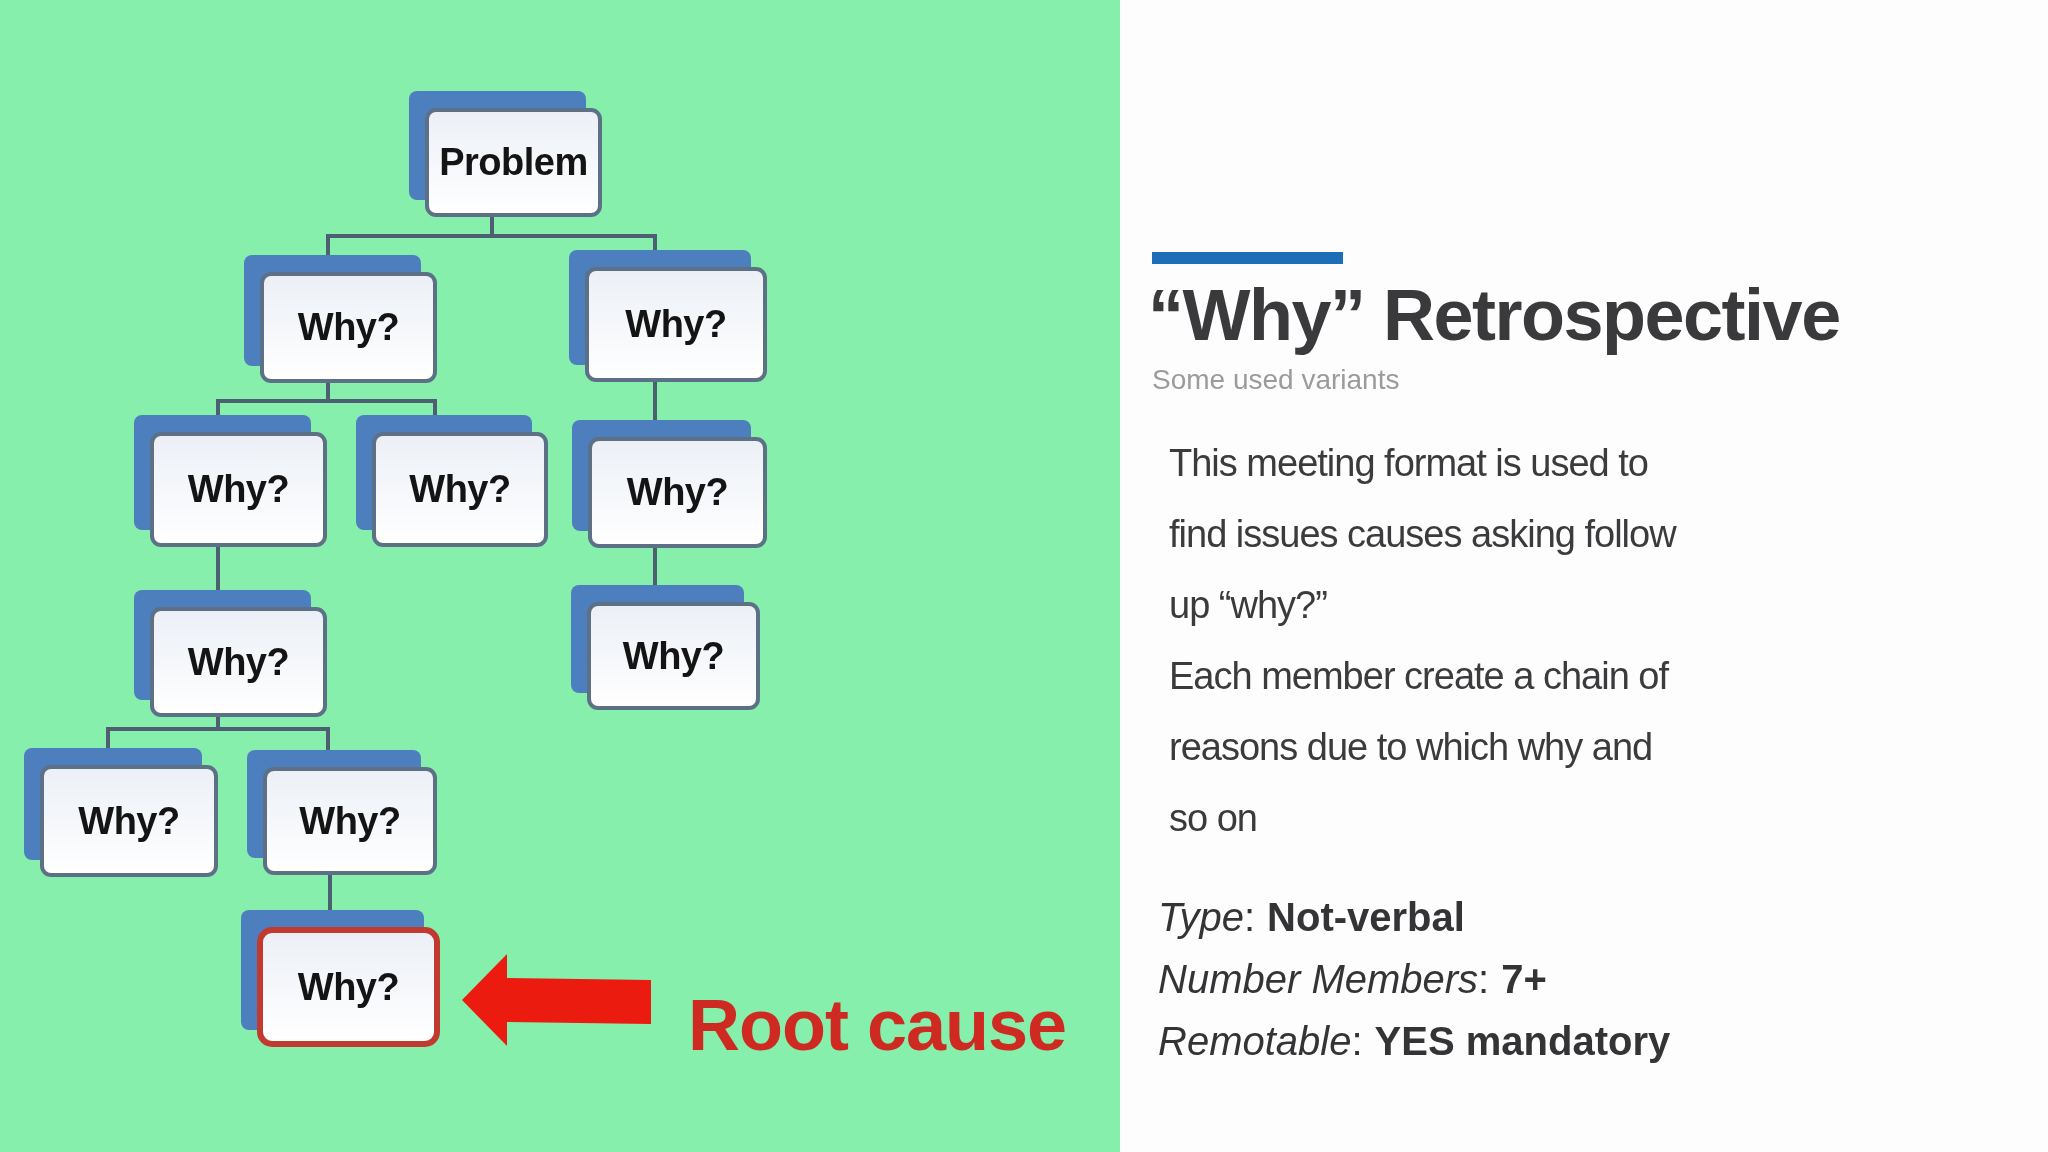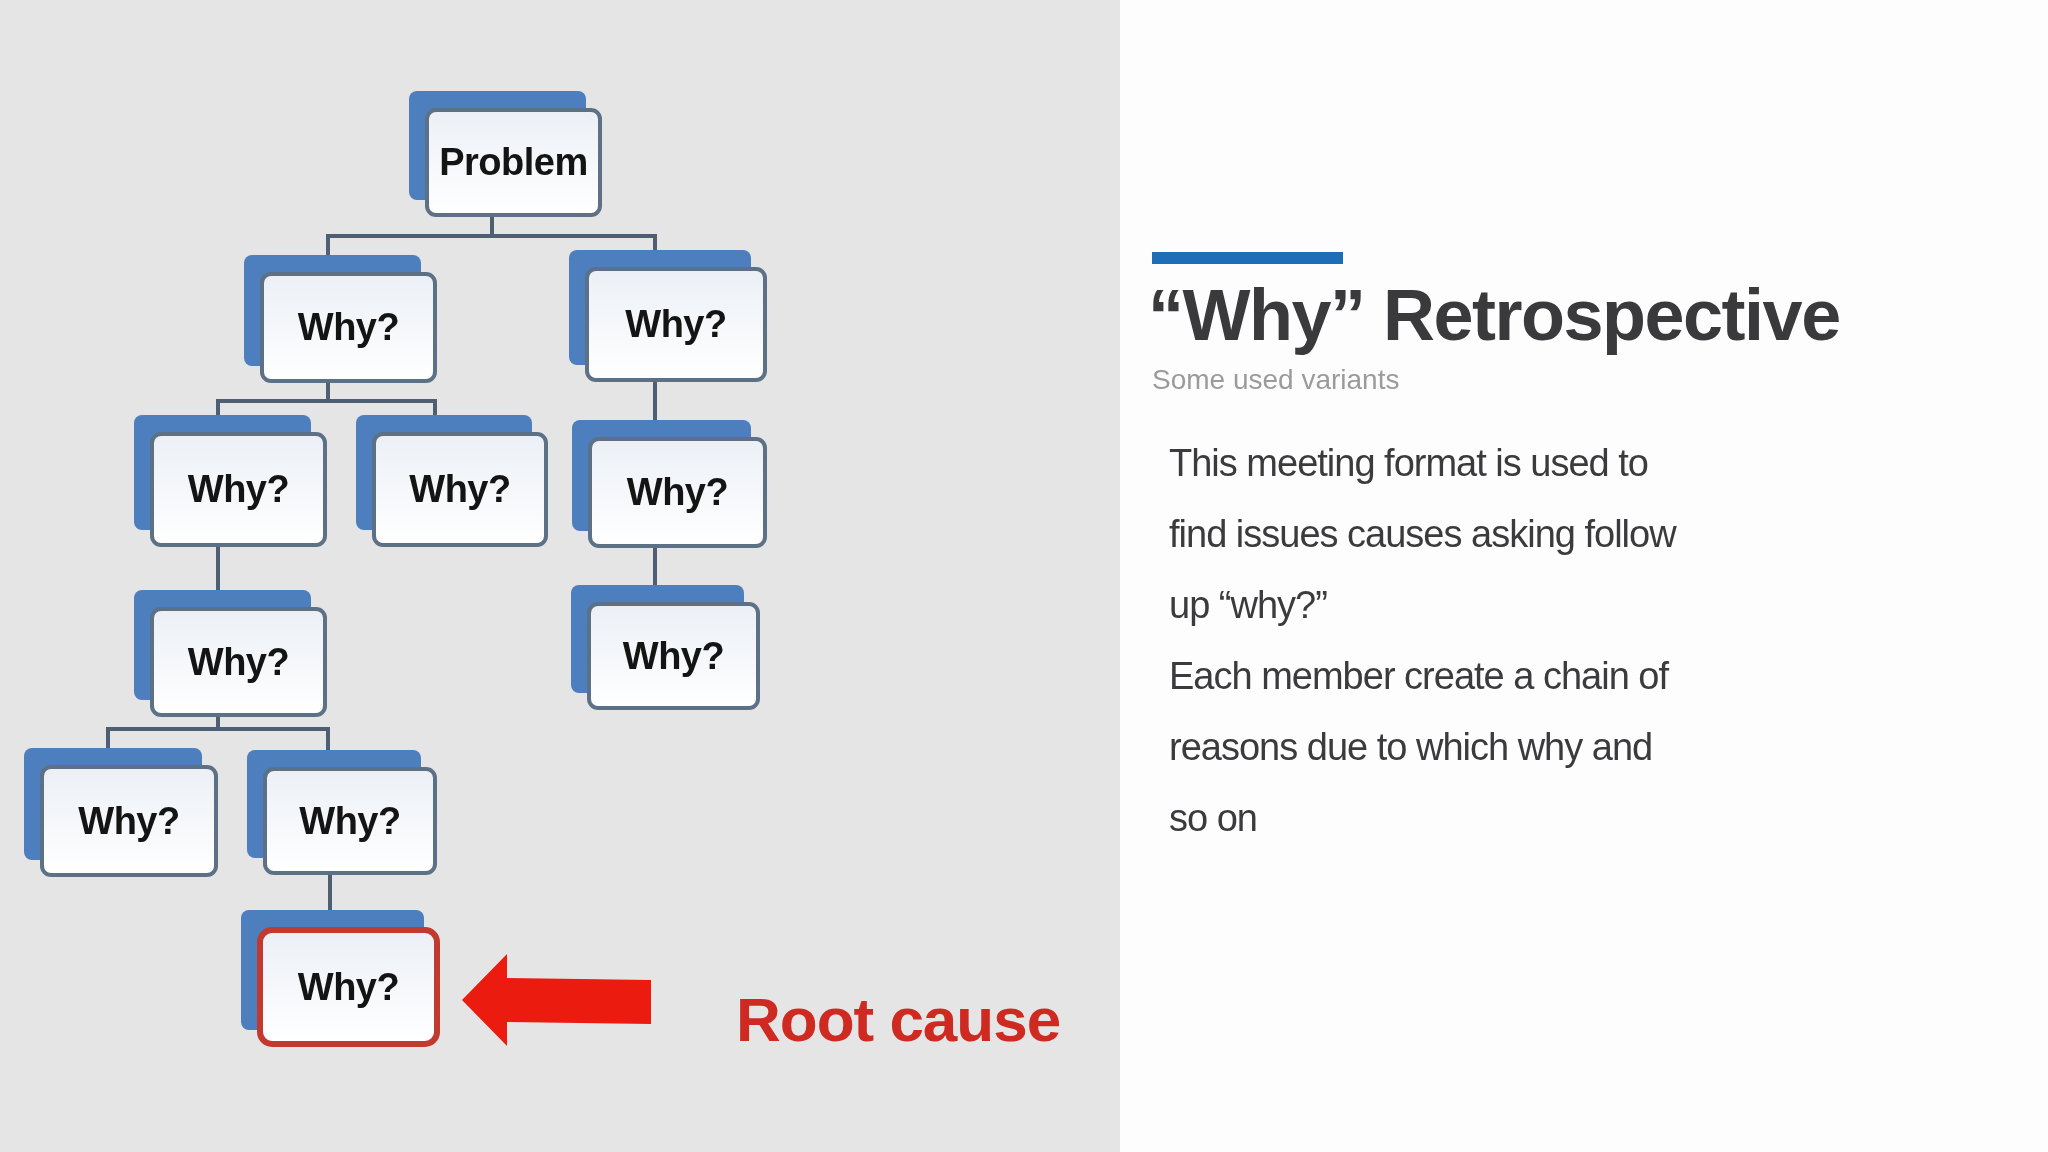--- a/index.html
+++ b/index.html
@@ -1,34 +1,34 @@
 <!DOCTYPE html>
 <html><head>
 <meta charset="utf-8">
 <style>
   html,body{margin:0;padding:0;background:#ffffff;}
   #scene{position:relative;width:2048px;height:1152px;background:#fdfdfd;overflow:hidden;
          font-family:"Liberation Sans",sans-serif;}
   
-  #diagram{position:absolute;left:0;top:0;width:1120px;height:1152px;background:#e5e5e5;}
+  #diagram{position:absolute;left:0;top:0;width:1120px;height:1152px;background:#86efac;}
   #connector-layer{position:absolute;left:0;top:0;width:1120px;height:1152px;}
   #connector-layer polyline{fill:none;stroke:#4e5f73;stroke-width:4;stroke-linecap:square;}
   #node-layer{position:absolute;left:0;top:0;width:1120px;height:1152px;}
   .node{position:absolute;}
   .node .shadow{position:absolute;left:-16px;top:-17px;width:100%;height:100%;
                 background:#4d7ebd;border-radius:8px;}
   .node .face{position:absolute;left:0;top:0;right:0;bottom:0;
               background:linear-gradient(180deg,#ecf0f6 0%,#f6f8fb 55%,#ffffff 100%);
               border:4px solid #5d7186;border-radius:11px;
               display:flex;align-items:center;justify-content:center;}
   .node.root .face{border:6px solid #c13a30;border-radius:15px;}
   .nlabel{font-weight:bold;font-size:38px;color:#141414;letter-spacing:-0.5px;}
   #root-cause-arrow{fill:#ec1b0f;}
-  #root-cause-label{position:absolute;left:688px;top:984px;font-weight:bold;font-size:62px;
-                    color:#cf2a21;letter-spacing:-1px;margin-left:48px;}
+  #root-cause-label{position:absolute;left:688px;top:984px;font-weight:bold;font-size:72px;
+                    color:#cf2a21;letter-spacing:-1px;}
   
   #panel{position:absolute;left:1152px;top:0;width:860px;height:1152px;color:#3b3b3d;}
   #accent-bar{position:absolute;left:0;top:252px;width:191px;height:12px;background:#1d6db7;}
   #page-title{position:absolute;left:-4px;top:274px;font-weight:bold;font-size:72px;
               letter-spacing:-1.5px;color:#3a3a3c;white-space:nowrap;text-align:right;}
   #page-subtitle{position:absolute;left:0;top:364px;font-size:28px;color:#9b9b9b;}
   #description{position:absolute;left:17px;top:428px;width:800px;font-size:38px;line-height:71px;
                letter-spacing:-1px;color:#3b3b3d;white-space:pre-line;}
   #meta{position:absolute;left:6px;top:886px;font-size:40px;line-height:62px;color:#343436;}
   .meta-row{white-space:nowrap;}
@@ -135,15 +135,20 @@
   <div id="panel">
     <div id="accent-bar"></div>
     <div id="page-title">“Why” Retrospective</div>
     <div id="page-subtitle">Some used variants</div>
     <div id="description">This meeting format is used to
 find issues causes asking follow
 up “why?”
 Each member create a chain of
 reasons due to which why and
 so on</div>
+    <div id="meta">
+      <div class="meta-row"><span class="meta-label">Type</span><span class="meta-sep">:</span><span class="meta-value">Not-verbal</span></div>
+      <div class="meta-row"><span class="meta-label">Number Members</span><span class="meta-sep">:</span><span class="meta-value">7+</span></div>
+      <div class="meta-row"><span class="meta-label">Remotable</span><span class="meta-sep">:</span><span class="meta-value">YES mandatory</span></div>
+    </div>
   </div>
 
 </div>
 
 </body></html>

